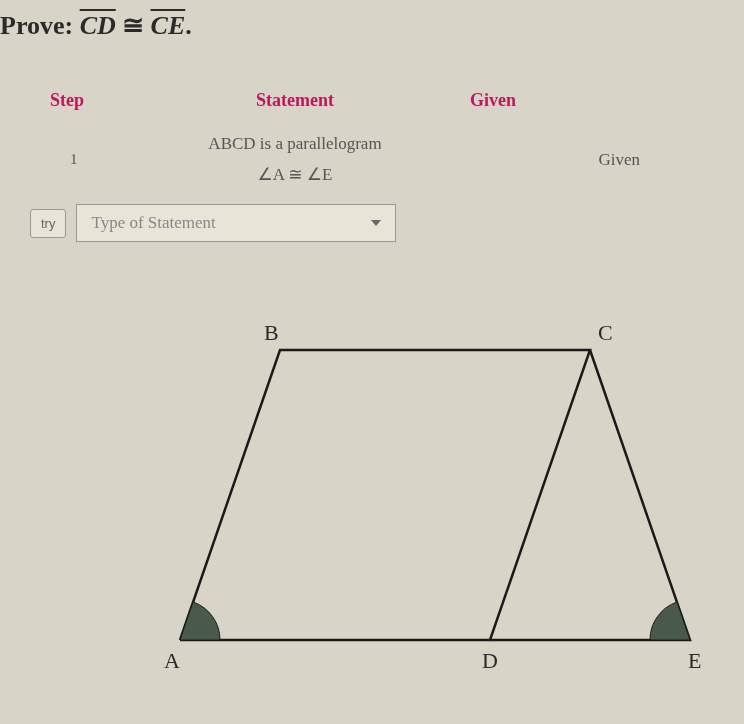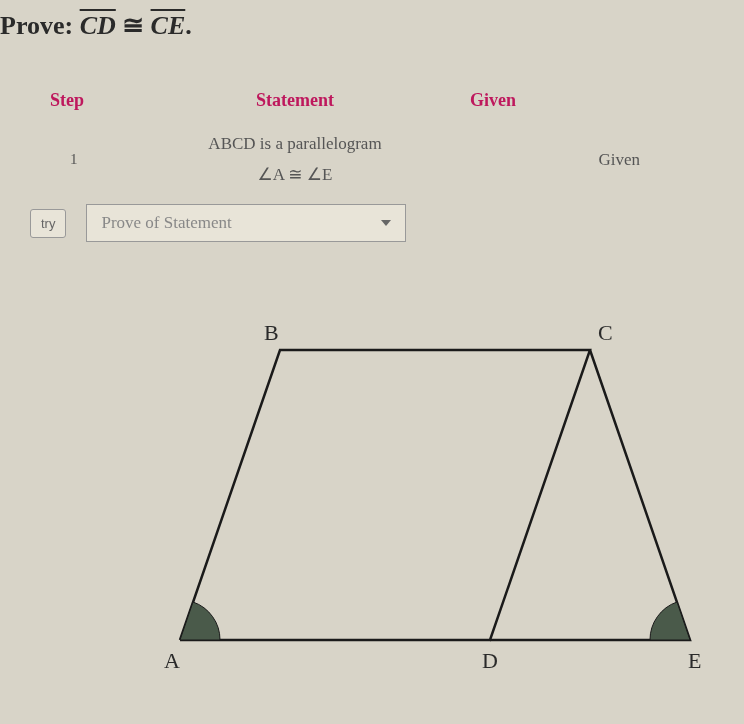--- a/index.html
+++ b/index.html
@@ -47,21 +47,21 @@
     color: #555;
     margin-bottom: 14px;
   }
   .step-num { width: 120px; text-align: left; padding-left: 40px; font-size: 15px; }
   .statement-cell { width: 290px; text-align: center; line-height: 1.8; }
   .reason-cell { width: 200px; text-align: right; padding-left: 30px; }
   .math-i { }
   .input-row {
     display: flex;
     align-items: center;
-    gap: 20px;
+    gap: 10px;
     margin-top: 6px;
   }
   .try-btn {
     border: 1px solid #999;
     background: #e8e4d8;
     color: #666;
     font-size: 13px;
     padding: 6px 10px;
     border-radius: 3px;
     font-family: Arial, sans-serif;
@@ -122,21 +122,21 @@
         <span class="math-i">ABCD</span><span> is a parallelogram</span>
       </div>
       <div class="math-i">∠A ≅ ∠E</div>
     </div>
     <div class="reason-cell">Given</div>
   </div>
 
   <div class="input-row">
     <button class="try-btn">try</button>
     <div class="type-select">
-      <span>Prove of Statement</span>
+      <span>Type of Statement</span>
       <span class="caret"></span>
     </div>
   </div>
 </div>
 
 <div class="figure">
   <svg viewBox="0 0 580 380">
 
     <polyline points="60,330 160,40 470,40 370,330 60,330" fill="none" stroke="#1a1a1a" stroke-width="2.5"></polyline>
     <polyline points="470,40 570,330 370,330" fill="none" stroke="#1a1a1a" stroke-width="2.5"></polyline>

